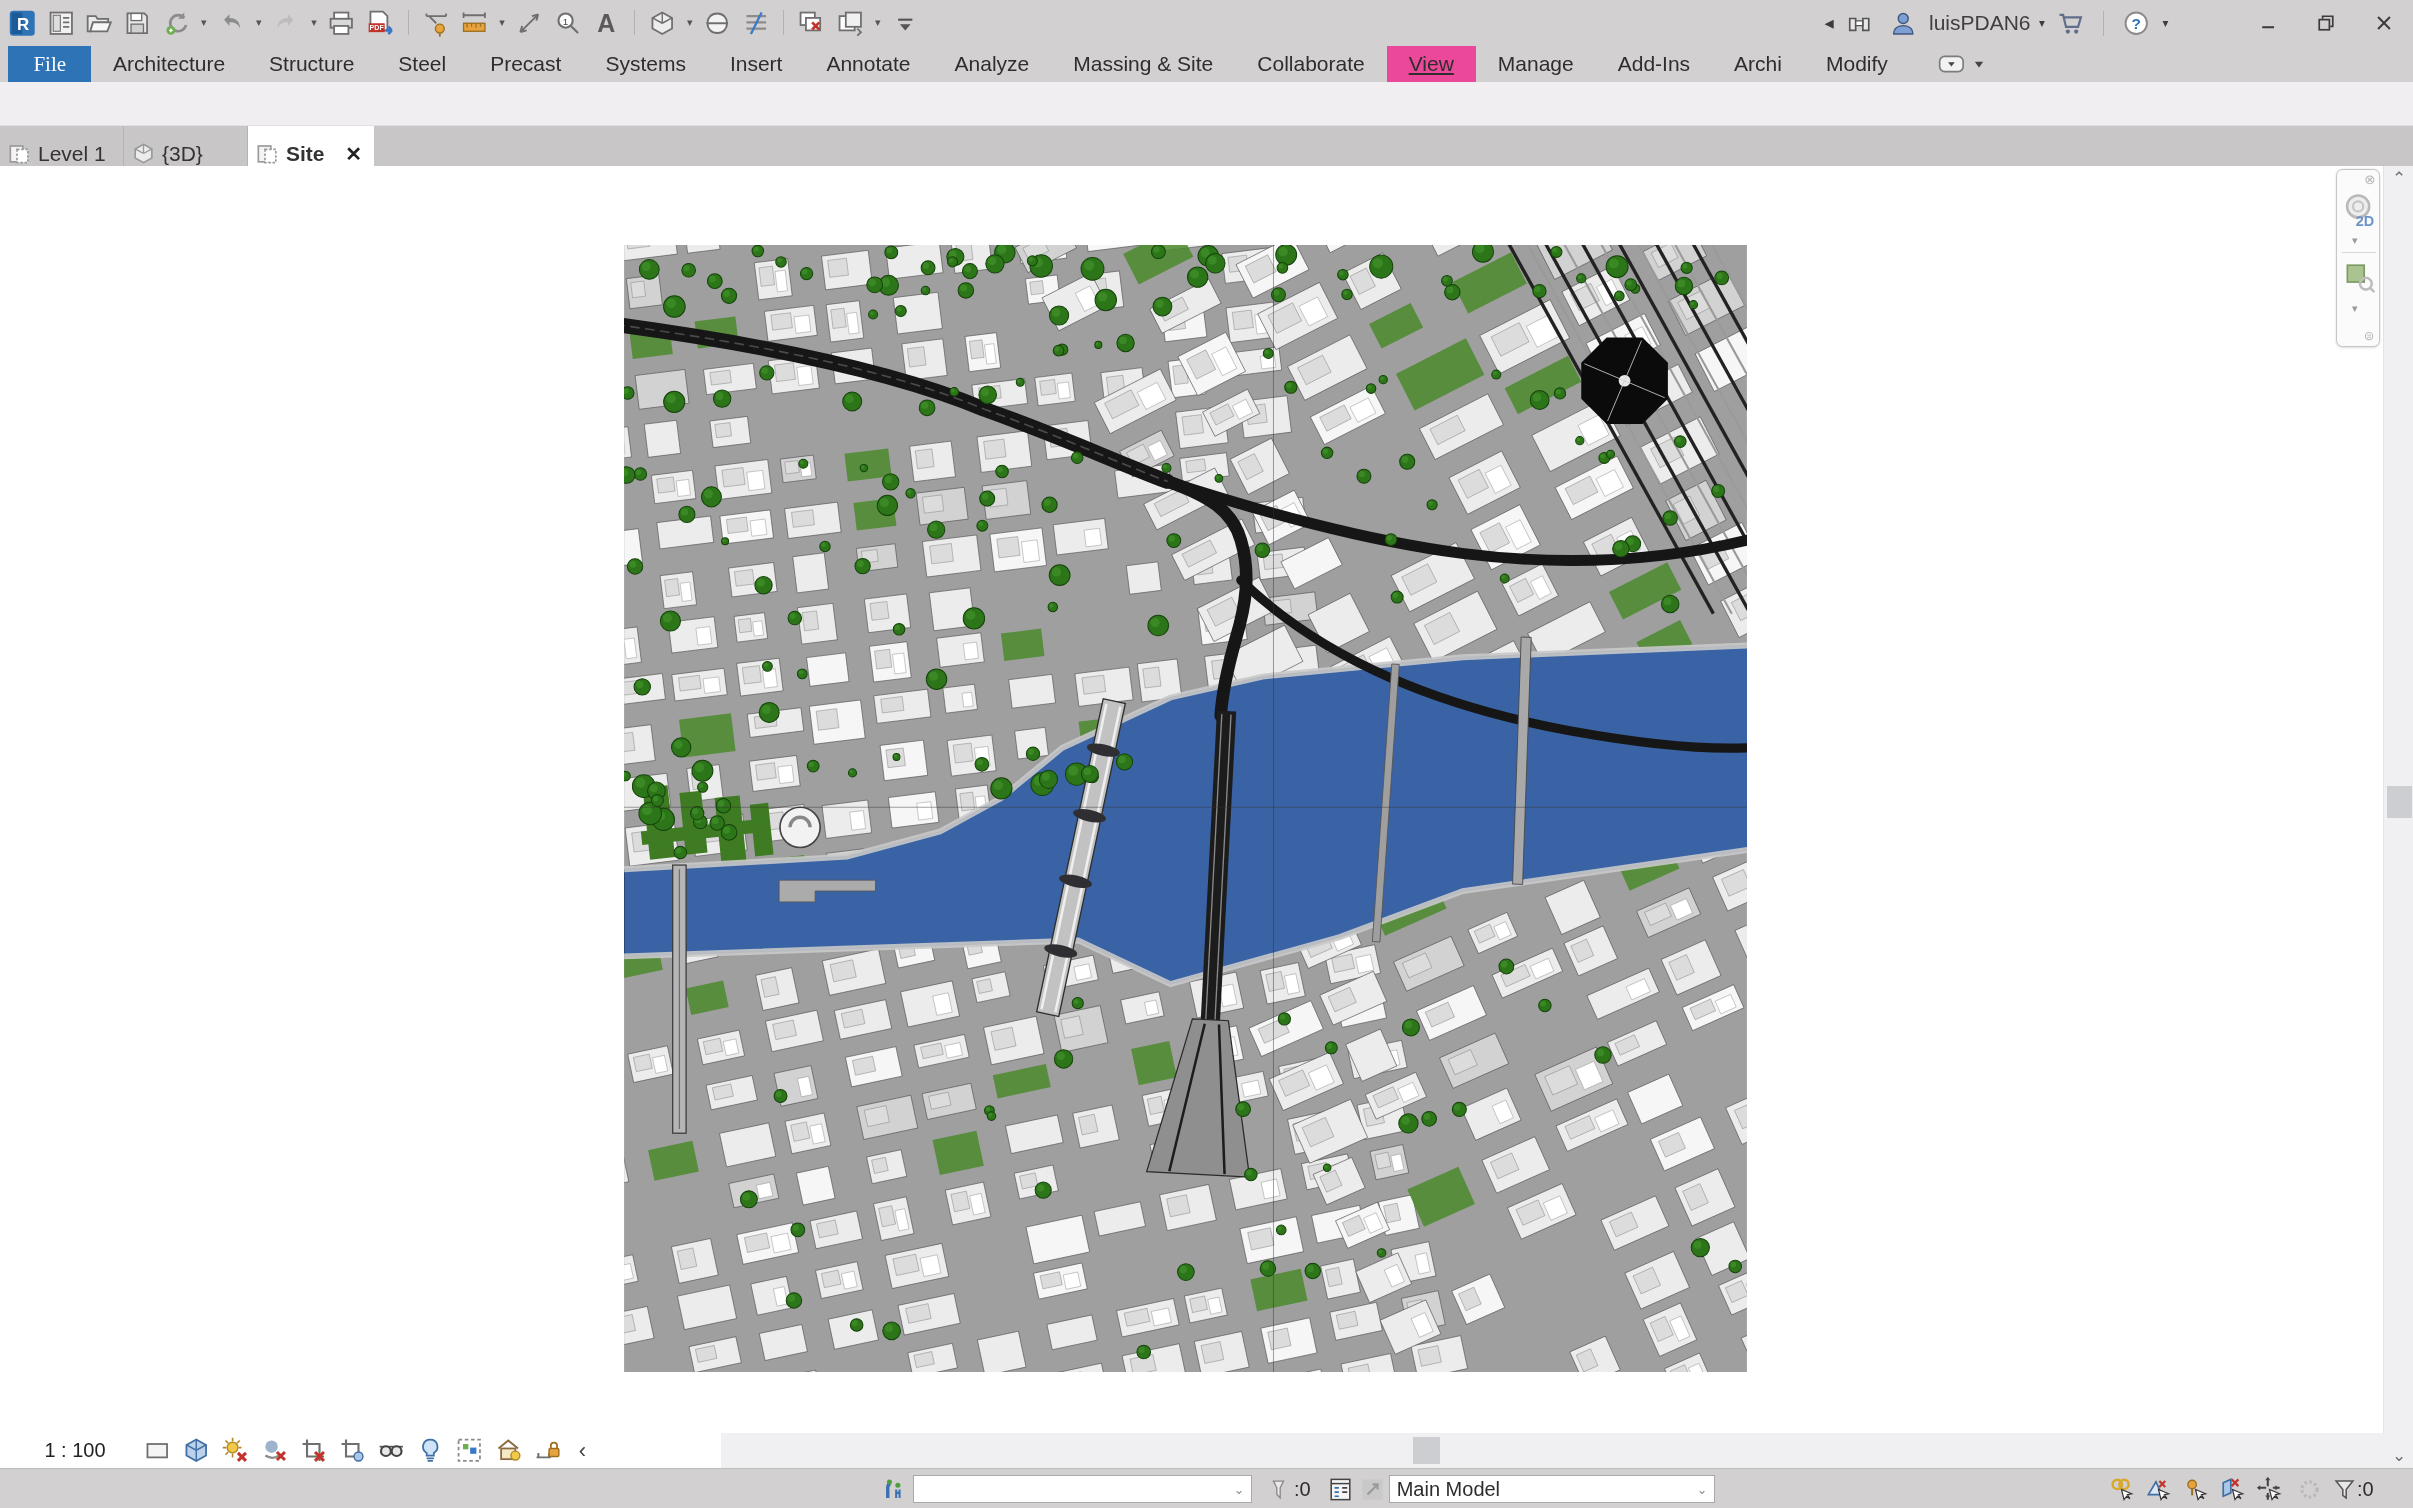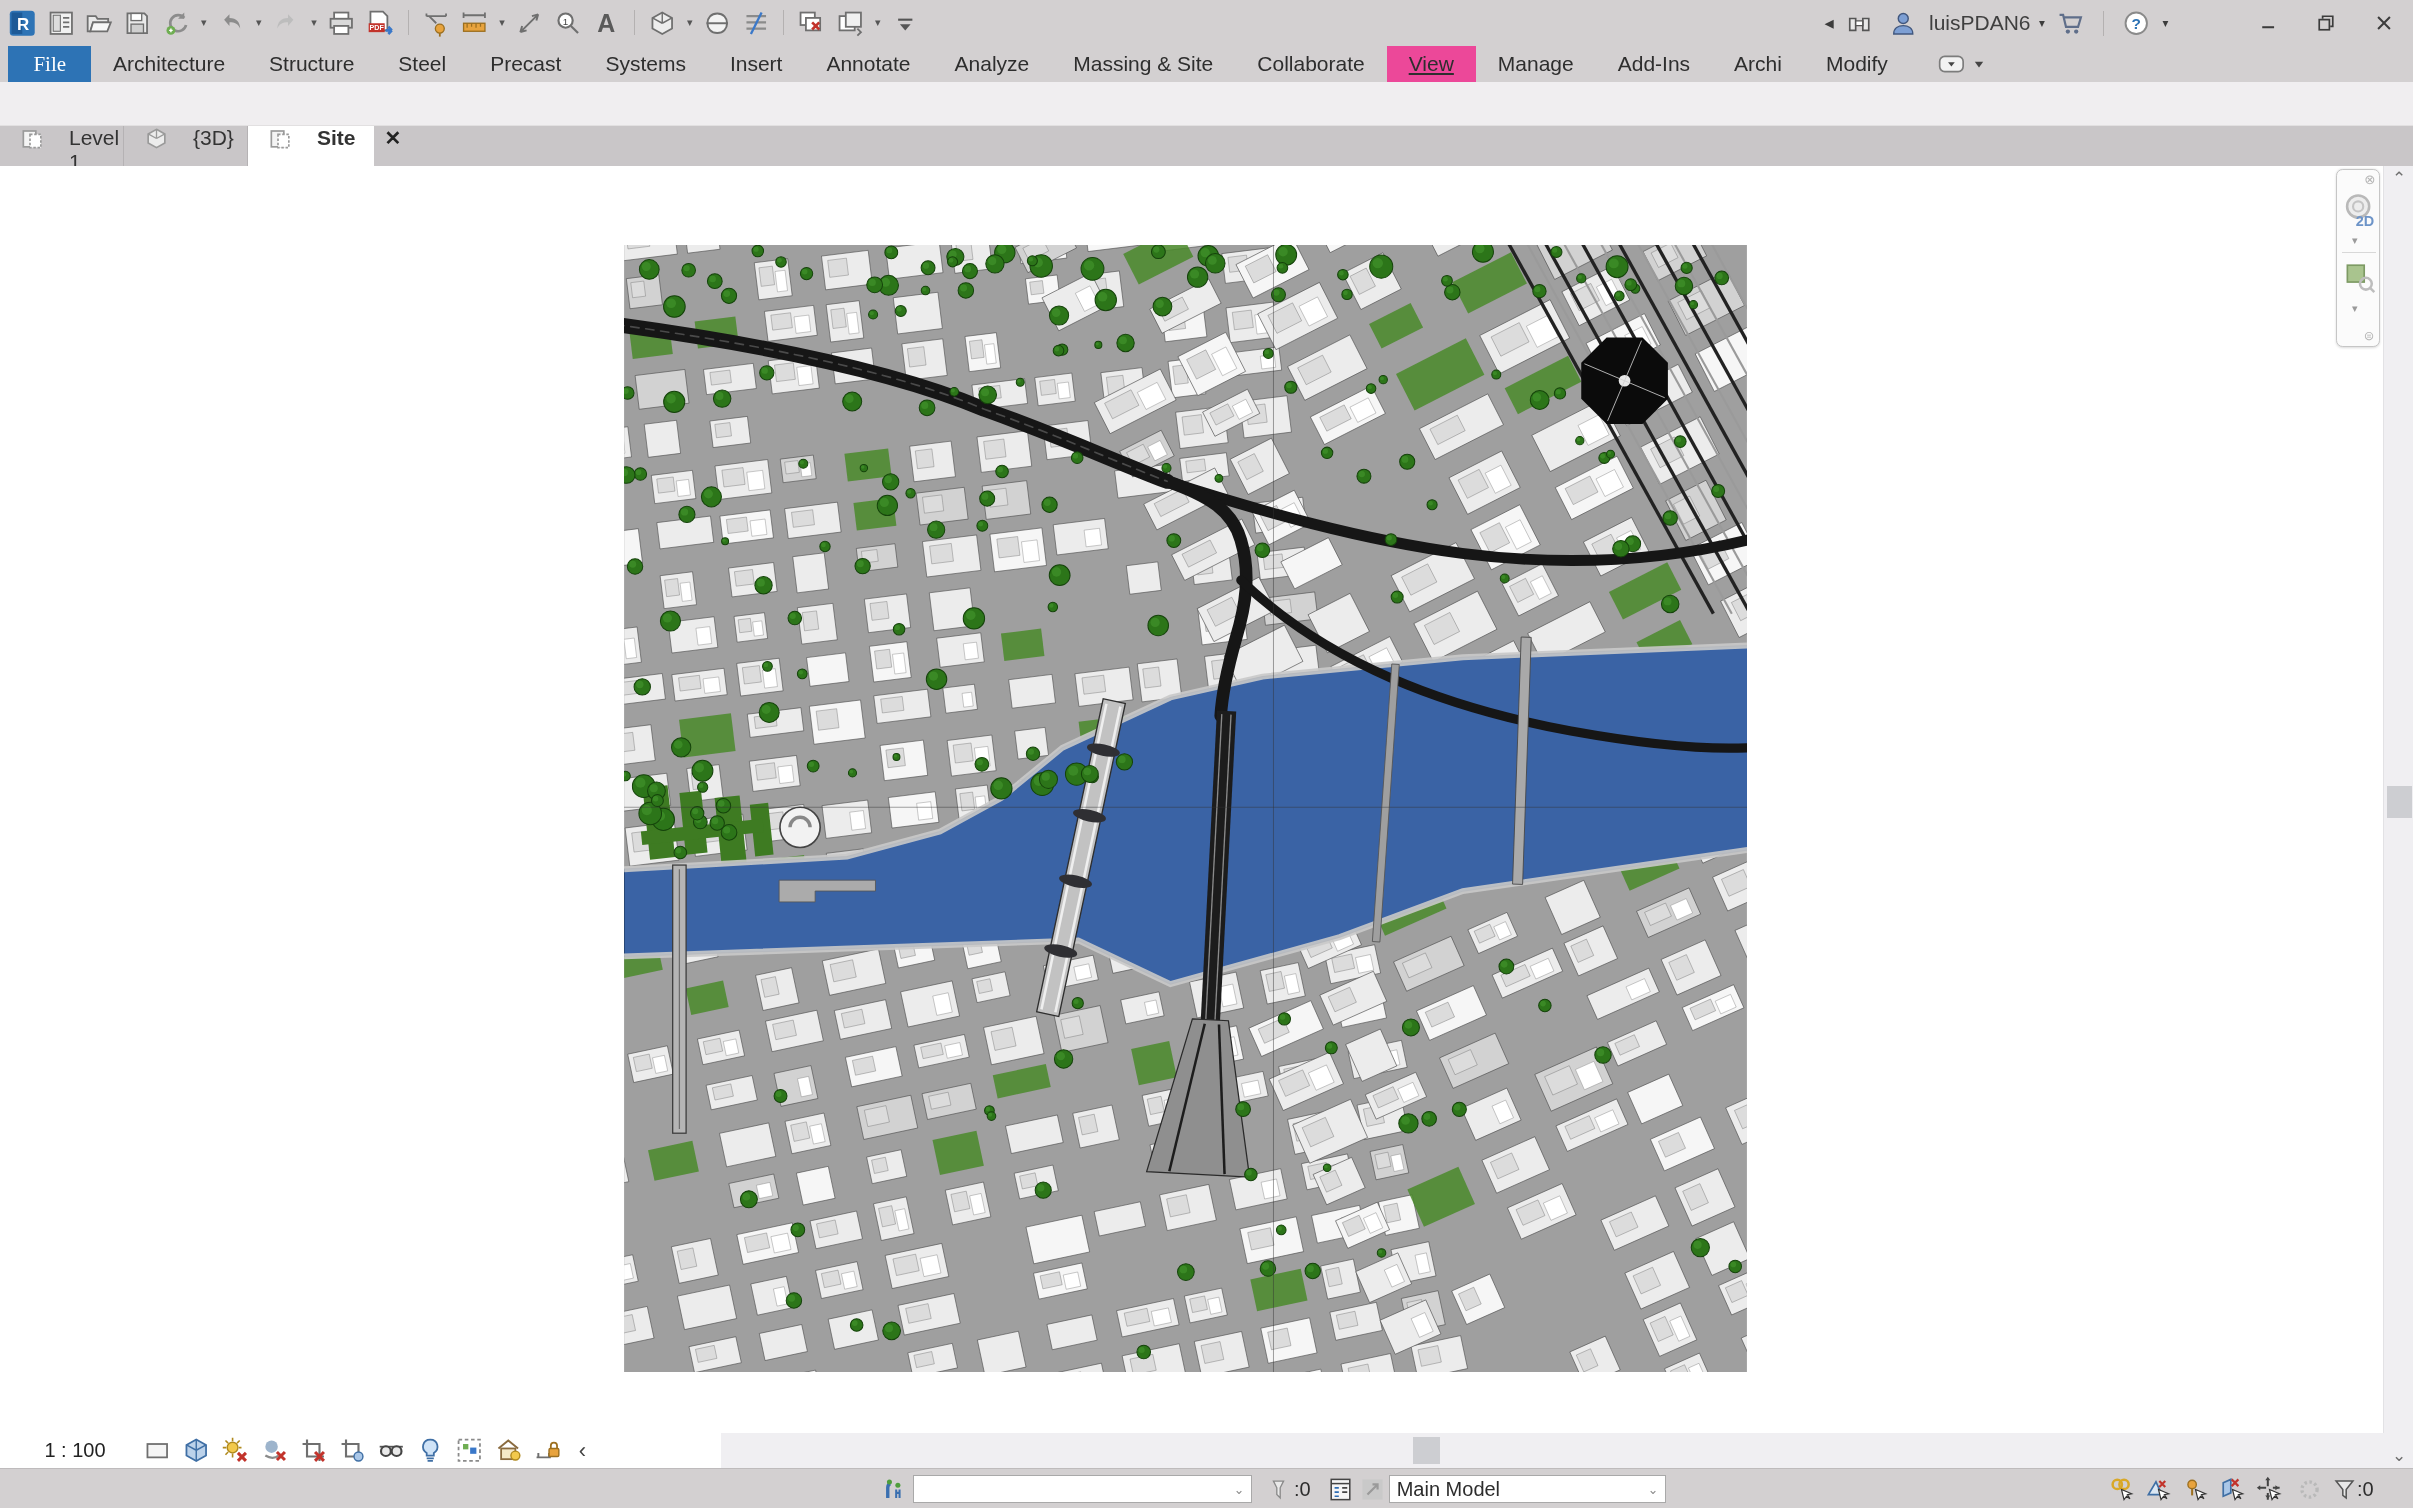--- a/index.html
+++ b/index.html
@@ -19,21 +19,21 @@
   .winbtn{width:49px;height:46px;display:flex;align-items:center;justify-content:center;color:#3c3c3c;}
   
   #ribbon-tabs{position:absolute;left:0;top:46px;width:2413px;height:36px;background:#d3d0d1;display:flex;align-items:stretch;}
   .rtab{padding:0 22px;font-size:21px;color:#2e2e2e;display:flex;align-items:center;}
   .rtab.file{background:#2d73b5;color:#fff;padding:0 25px;margin-left:8.4px;font-family:Liberation Serif, serif;}
   .rtab.active{background:#ec4899;text-decoration:underline;}
   #ribbon-toggle{display:flex;align-items:center;gap:6.7px;margin-left:28.5px;}
   #ribbon-strip{position:absolute;left:0;top:82px;width:2413px;height:44px;background:#f0eef0;border-bottom:0.8px solid #e2e0e1;}
   
   #viewtab-bar{position:absolute;left:0;top:126px;width:2413px;height:40px;background:#c9c6c8;display:flex;}
-  .vtab{width:124px;height:40px;display:flex;align-items:flex-start;gap:24px;padding:0 20px;
+  .vtab{width:124px;height:40px;display:flex;align-items:flex-end;gap:6px;padding:0 7px;
     font-size:21px;color:#333;border-right:0.8px solid #b5b2b4;}
   .vtab.active{background:#ffffff;font-weight:bold;width:126px;border-right:none;}
   .vtab .vicon{width:25px;height:25px;flex:0 0 auto;}
   .vtab .closex{margin-left:auto;font-size:20px;color:#222;font-weight:bold;padding:0 5px;}
   
   #canvas{position:absolute;left:0;top:166px;width:2383px;height:1267px;background:#ffffff;overflow:hidden;}
   #map{position:absolute;left:624px;top:79px;width:1123px;height:1127px;}
   
   #navbar{position:absolute;left:2336px;top:169px;width:44px;height:178px;background:#fbfbfb;
     border:0.8px solid #c6c6c6;border-radius:6.7px;box-shadow:0 0.8px 2.5px rgba(0,0,0,.15);}
@@ -1950,21 +1950,21 @@
         <path d="M9 14h5M9 19h5M9 24h5" stroke="#2d6db5" stroke-width="2"></path>
         <path d="M18 14h6M18 19h6" stroke="#444" stroke-width="2"></path>
       </svg>
   </div>
   <div class="sicon" style="left:1356px;">
     <svg viewBox="0 0 32 32">
         <rect x="4" y="4" width="24" height="24" fill="#c9c9c9"></rect>
         <path d="M10 22L22 10M16 10h6v6" stroke="#9a9a9a" stroke-width="2.6" fill="none"></path>
       </svg>
   </div>
-  <div class="combo" style="left:1389px;width:277px;">
+  <div class="combo" style="left:1389px;width:326px;">
     <span>Main Model</span>
       <span class="cv">⌄</span>
   </div>
 
   <span class="sicon" style="left: 2105px;">
       <svg viewBox="0 0 32 32">
         <circle cx="11" cy="10" r="5.5" fill="none" stroke="#d9a827" stroke-width="3"></circle>
         <circle cx="19" cy="10" r="5.5" fill="none" stroke="#d9a827" stroke-width="3"></circle>
         <path d="M16 16l3 12 3-4 4 3-3-5 5-1z" fill="#fff" stroke="#333" stroke-width="1.4"></path>
       </svg>

